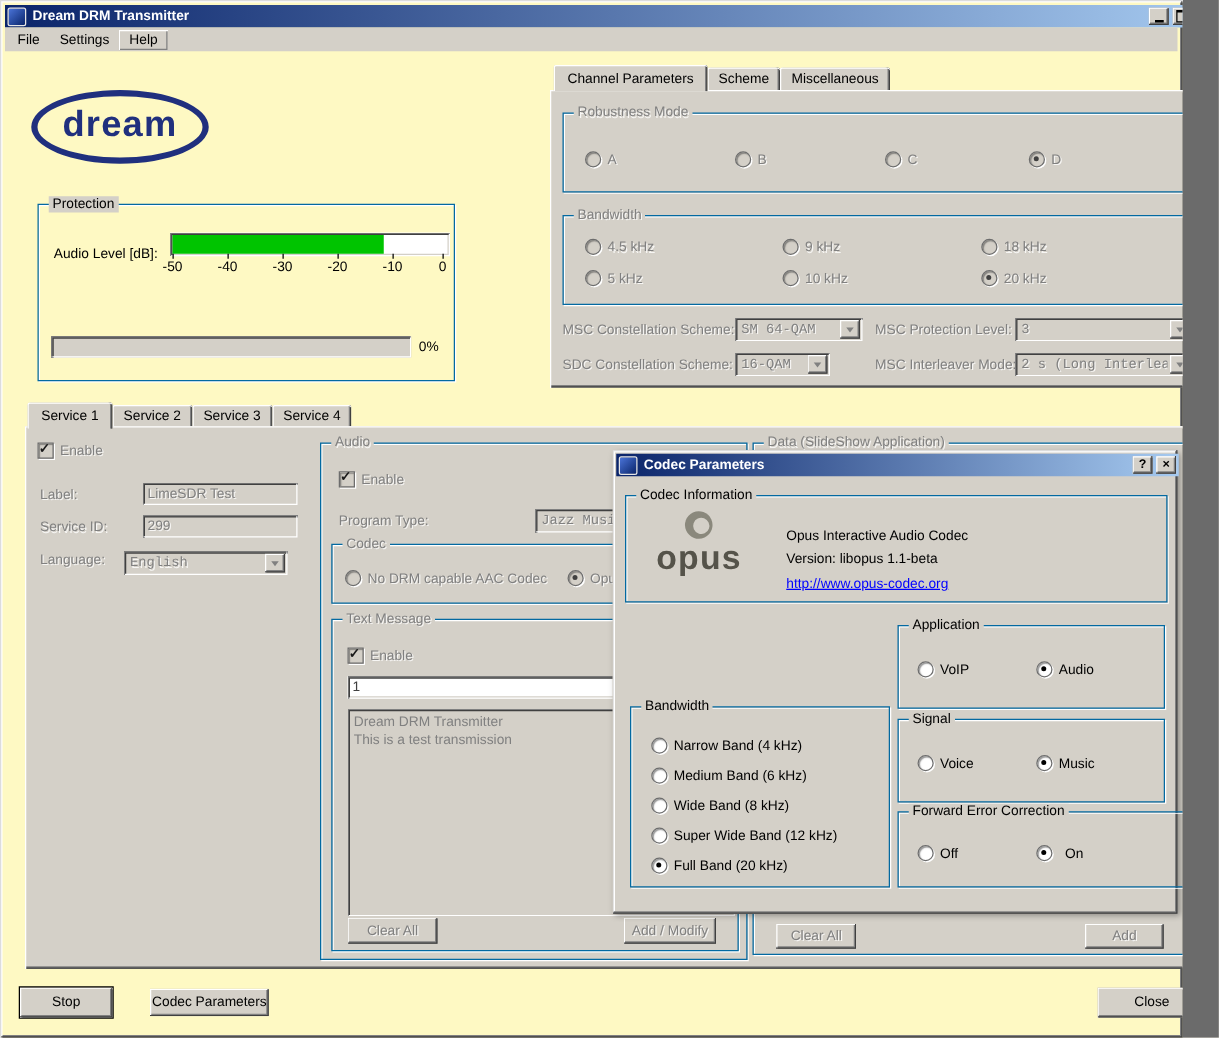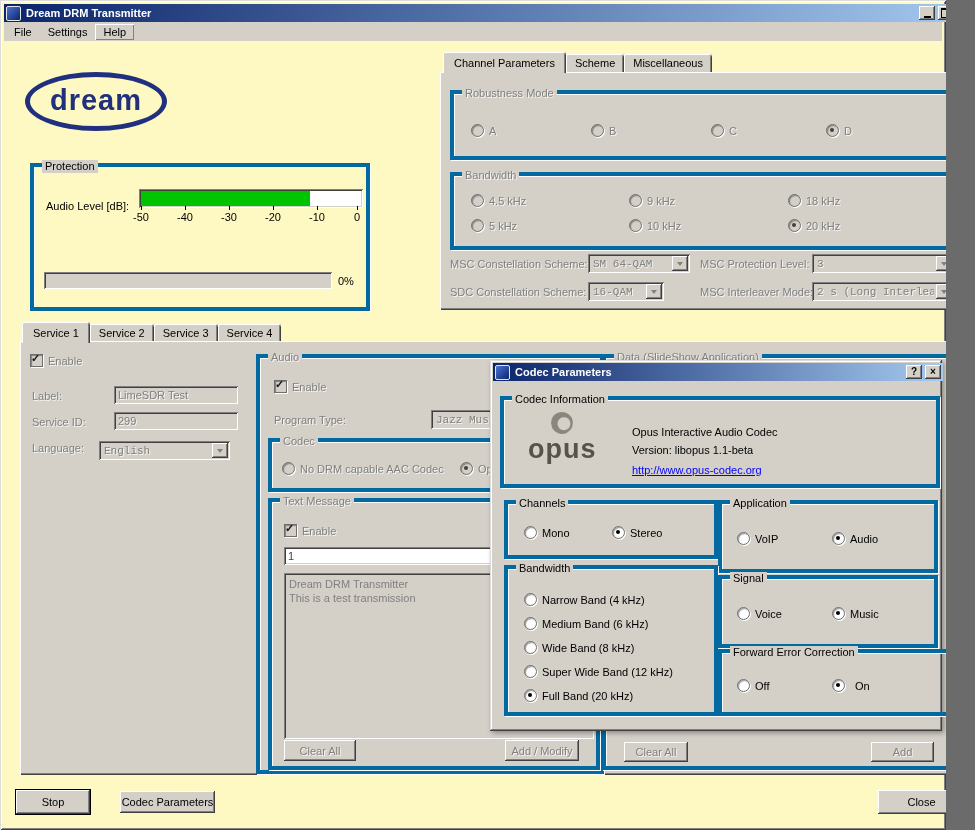--- a/index.html
+++ b/index.html
@@ -13,21 +13,21 @@
   .tb-btn{width:16px;height:14px;background:#d4d0c8;display:flex;align-items:center;justify-content:center;flex:none;
     box-shadow: inset -1px -1px 0 #404040, inset 1px 1px 0 #fff, inset -2px -2px 0 #808080;font-size:10px;font-weight:bold;line-height:1;}
   .glyph-min{width:7px;height:2px;background:#000;margin-top:7px;}
   .glyph-max{width:8px;height:7px;border:1px solid #000;border-top-width:2px;}
   .appicon{width:13px;height:13px;flex:none;background:linear-gradient(135deg,#4a74d8,#0a246a);border:1px solid #e6e6e6;border-radius:2px;}
   .menubar{position:absolute;left:4px;right:4px;top:22px;height:19px;display:flex;align-items:center;background:#d4d0c8;padding-left:2px;}
   .menu-item{padding:2px 8px;}
   .menu-item.boxed{box-shadow: inset 1px 1px 0 #fff, inset -1px -1px 0 #808080;}
   .panel{position:absolute;background:#d4d0c8;box-shadow: inset 1px 1px 0 #fff, inset -1px -1px 0 #404040, inset -2px -2px 0 #808080, inset 2px 2px 0 #d4d0c8;}
   .sunken{box-shadow: inset 1px 1px 0 #808080, inset -1px -1px 0 #fff, inset 2px 2px 0 #404040, inset -2px -2px 0 #d4d0c8;}
-  .group{position:absolute;border:4px solid #0369a1;box-shadow: inset 1px 1px 0 #fff, 1px 1px 0 #fff;}
+  .group{position:absolute;border:1px solid #0369a1;box-shadow: inset 1px 1px 0 #fff, 1px 1px 0 #fff;}
   .group>.legend{position:absolute;top:-7px;left:8px;background:#d4d0c8;padding:0 3px;line-height:13px;white-space:nowrap;}
   .dis{color:#808080;text-shadow:1px 1px 0 rgba(255,255,255,.8);}
   .blk{color:#000;}
   
   .tabrow{position:absolute;display:flex;align-items:flex-end;}
   .tab{height:18px;padding:0 9px;background:#d4d0c8;display:flex;align-items:center;white-space:nowrap;
     box-shadow: inset 1px 0 0 #fff, inset 0 1px 0 #fff, inset -1px 0 0 #404040, inset -2px 0 0 #808080;
     border-top-left-radius:2px;border-top-right-radius:2px;}
   .tab.active{height:21px;padding:0 11px;position:relative;z-index:4;margin-bottom:-1px;}
   
@@ -309,31 +309,20 @@
       <span class="legend">Codec Information</span>
       <div class="opus-logo" style="left:24px;top:12px;">
         <div class="swirl"></div>
         <span class="opus-word">opus</span>
       </div>
       <span class="abs blk" style="left:128px;top:26px;">Opus Interactive Audio Codec</span>
       <span class="abs blk" style="left:128px;top:44px;">Version: libopus 1.1-beta</span>
       <a class="lnk abs" style="left:128px;top:64px;" href="#">http://www.opus-codec.org</a>
     </div>
 
-    <div class="group" style="left:14px;top:140px;width:206px;height:51px;">
-      <span class="legend">Channels</span>
-      <div class="opt" style="left:16px;top:22px;">
-        <span class="rb"></span>
-        <span>Mono</span>
-      </div>
-      <div class="opt" style="left:104px;top:22px;">
-        <span class="rb on"></span>
-        <span>Stereo</span>
-      </div>
-    </div>
 
     <div class="group" style="left:228px;top:140px;width:212px;height:65px;">
       <span class="legend">Application</span>
       <div class="opt" style="left:15px;top:28px;">
         <span class="rb"></span>
         <span>VoIP</span>
       </div>
       <div class="opt" style="left:110px;top:28px;">
         <span class="rb on"></span>
         <span>Audio</span>

